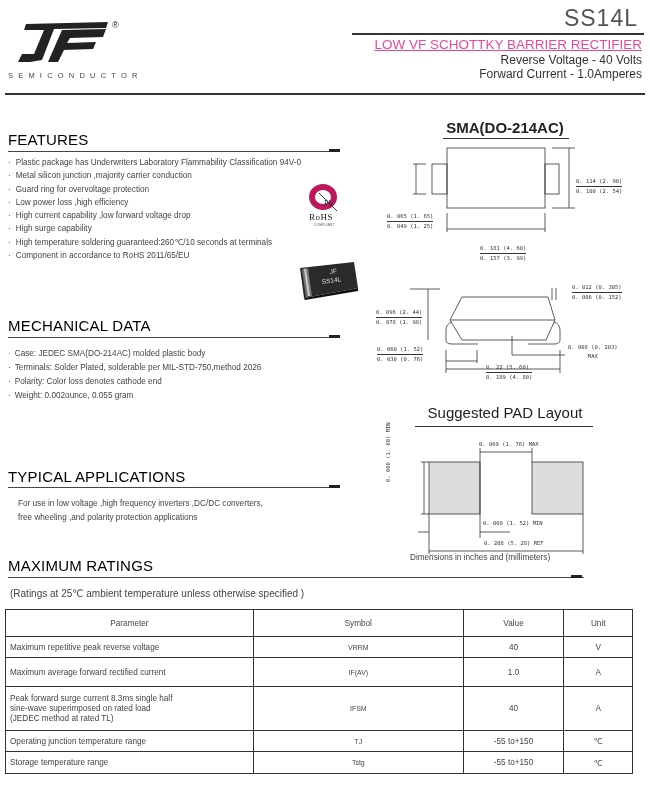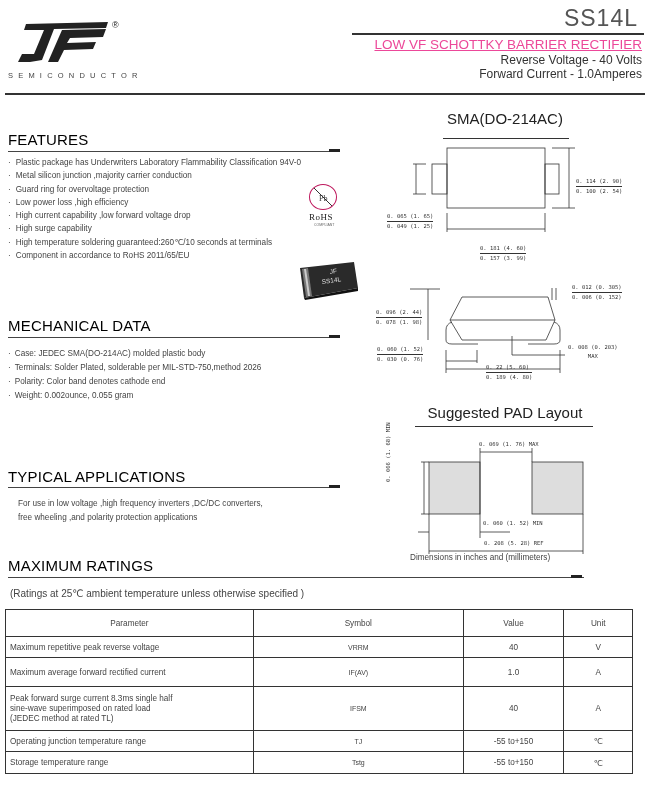--- a/index.html
+++ b/index.html
@@ -26,21 +26,21 @@
   .feat-list { left: 8px; top: 156px; width: 360px; font-size: 8.2px; color: #444; line-height: 13.3px; list-style: none; }
   .feat-list li::before { content: "·"; margin-right: 5px; }
 
   .mech-list { left: 8px; top: 347px; width: 360px; font-size: 8.2px; color: #444; line-height: 14px; list-style: none; }
   .mech-list li::before { content: "·"; margin-right: 4px; }
 
   .apps { left: 18px; top: 497px; width: 340px; font-size: 8.2px; color: #444; line-height: 13.5px; }
   .note { left: 10px; top: 588px; font-size: 10px; color: #444; }
 
   
-  .rohs-circle { left: 309px; top: 184px; width: 28px; height: 26px; border: 1px solid #be185d; border-radius: 50%; }
+  .rohs-circle { left: 309px; top: 184px; width: 28px; height: 26px; border: 6px solid #be185d; border-radius: 50%; }
   .rohs-text { left: 309px; top: 212px; font-family: "Liberation Serif", serif; font-size: 9px; color: #222; letter-spacing: 0.5px; }
   .rohs-sub { left: 314px; top: 223px; font-size: 3.5px; color: #666; }
 
   
   .chip { left: 292px; top: 260px; width: 68px; height: 40px; }
 
   
   .diag-title { font-size: 15px; color: #222; text-align: center; }
   .diag-title-line { height: 1px; background: #333; }
   .dim { font-family: "DejaVu Sans Mono", "Liberation Mono", monospace; font-size: 5.5px; color: #333; line-height: 9px; }
@@ -101,38 +101,38 @@
   <text x="38" y="14" font-size="6.5" fill="#ddd" font-family="Liberation Sans, sans-serif" transform="rotate(-8 38 14)">JF</text>
   <text x="30" y="24" font-size="6.5" fill="#ddd" font-family="Liberation Sans, sans-serif" transform="rotate(-8 30 24)">SS14L</text>
 </svg>
 
 <div class="abs sec" style="left:8px; top:317px;">MECHANICAL DATA</div>
 <div class="abs sec-line" style="left:8px; top:337px; width:332px;"></div>
 <div class="abs sec-tab" style="left:329px; top:335px;"></div>
 <ul class="abs mech-list">
   <li>Case: JEDEC SMA(DO-214AC)  molded plastic body</li>
   <li>Terminals: Solder Plated, solderable per MIL-STD-750,method 2026</li>
-  <li>Polarity: Color band denotes cathode end</li>
+  <li>Polarity: Color loss denotes cathode end</li>
   <li>Weight: 0.002ounce, 0.055 gram</li>
 </ul>
 
 <div class="abs sec" style="left:8px; top:468px;">TYPICAL  APPLICATIONS</div>
 <div class="abs sec-line" style="left:8px; top:487px; width:332px;"></div>
 <div class="abs sec-tab" style="left:329px; top:485px;"></div>
 <div class="abs apps">
   <div>For use in low voltage ,high frequency inverters ,DC/DC  converters,</div>
   <div>free wheeling ,and polarity protection applications</div>
 </div>
 
 <div class="abs sec" style="left:8px; top:557px;">MAXIMUM RATINGS</div>
 <div class="abs sec-line" style="left:8px; top:577px; width:576px;"></div>
 <div class="abs sec-tab" style="left:571px; top:575px;"></div>
 <div class="abs note">(Ratings at 25℃ ambient temperature unless otherwise specified )</div>
 
-<div class="abs diag-title" style="left:430px; top:110px; width:150px;">SMA(DO-214AC)</div>
+<div class="abs diag-title" style="left:430px; top:119px; width:150px;font-weight:bold;">SMA(DO-214AC)</div>
 <div class="abs diag-title-line" style="left:443px; top:138px; width:126px;"></div>
 
 <svg class="abs" style="left:370px; top:145px;" width="280" height="125">
   <g stroke="#333" fill="none" stroke-width="0.8">
     <rect x="77" y="3" width="98" height="60"></rect>
     <rect x="62" y="19" width="15" height="30"></rect>
     <rect x="175" y="19" width="14" height="30"></rect>
     <line x1="43" y1="19" x2="56" y2="19"></line>
       <line x1="43" y1="49" x2="56" y2="49"></line>
     <line x1="46" y1="19" x2="46" y2="49"></line>

